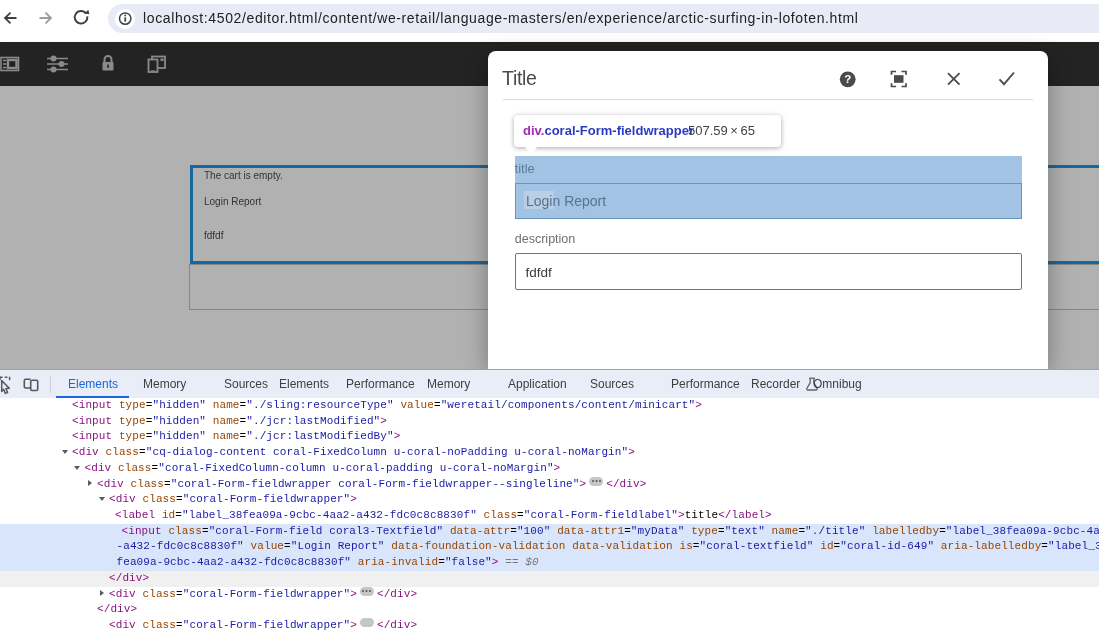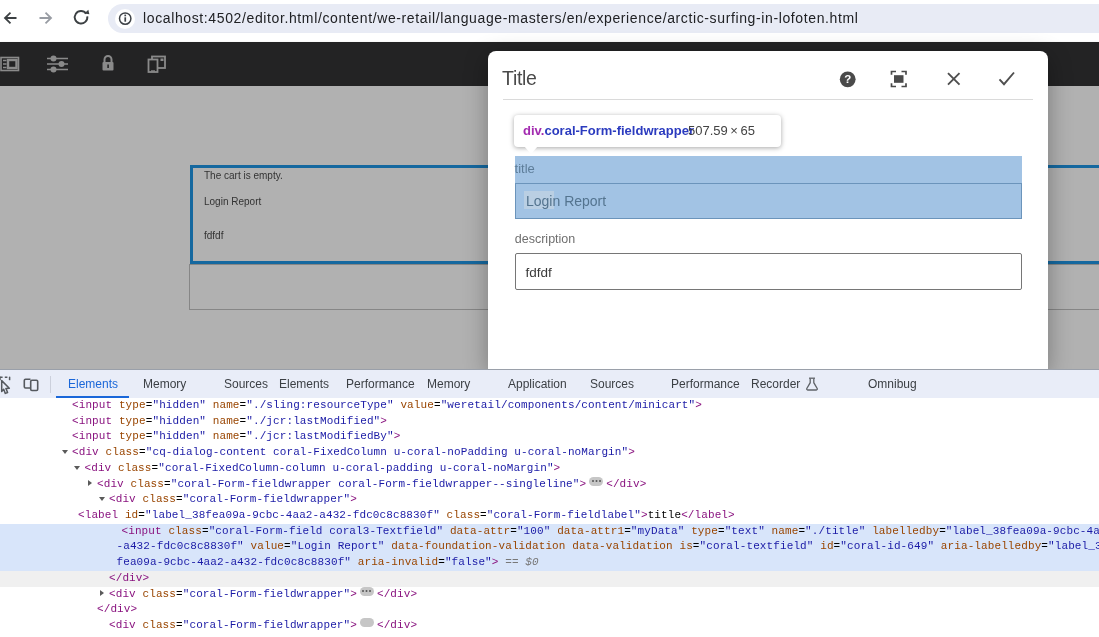--- a/index.html
+++ b/index.html
@@ -163,30 +163,30 @@
   <div class="tab" style="left:346px">Performance</div>
   <div class="tab" style="left:427px">Memory</div>
   <div class="tab" style="left:508px">Application</div>
   <div class="tab" style="left:590px">Sources</div>
   <div class="tab" style="left:671px">Performance</div>
   <div class="tab" style="left:751px">Recorder</div>
   <svg class="abs" style="left:805px;top:8px" width="14" height="14" viewBox="0 0 14 14">
     <path d="M5.2 1.5 v4.2 L1.8 11.5 a1 1 0 0 0 .9 1.5 h8.6 a1 1 0 0 0 .9-1.5 L8.8 5.7 V1.5" stroke="#5f6368" stroke-width="1.3" fill="none"></path>
     <path d="M4 1.2 h6" stroke="#5f6368" stroke-width="1.3"></path>
   </svg>
-  <div class="tab" style="left:868px">Omnibug</div>
+  <div class="tab" style="left:813px">Omnibug</div>
   <div class="abs" id="code">
       <div class="cl " style="padding-left:72px"><span class="t">&lt;input</span> <span class="a">type</span>=<span class="v">"hidden"</span> <span class="a">name</span>=<span class="v">"./sling:resourceType"</span> <span class="a">value</span>=<span class="v">"weretail/components/content/minicart"</span><span class="t">&gt;</span></div>
       <div class="cl " style="padding-left:72px"><span class="t">&lt;input</span> <span class="a">type</span>=<span class="v">"hidden"</span> <span class="a">name</span>=<span class="v">"./jcr:lastModified"</span><span class="t">&gt;</span></div>
       <div class="cl " style="padding-left:72px"><span class="t">&lt;input</span> <span class="a">type</span>=<span class="v">"hidden"</span> <span class="a">name</span>=<span class="v">"./jcr:lastModifiedBy"</span><span class="t">&gt;</span></div>
       <div class="cl " style="padding-left:72px"><span class="arr" style="left:61.5px"></span><span class="t">&lt;div</span> <span class="a">class</span>=<span class="v">"cq-dialog-content coral-FixedColumn u-coral-noPadding u-coral-noMargin"</span><span class="t">&gt;</span></div>
       <div class="cl " style="padding-left:84.5px"><span class="arr" style="left:74px"></span><span class="t">&lt;div</span> <span class="a">class</span>=<span class="v">"coral-FixedColumn-column u-coral-padding u-coral-noMargin"</span><span class="t">&gt;</span></div>
       <div class="cl " style="padding-left:97px"><span class="arrc" style="left:87.5px"></span><span class="t">&lt;div</span> <span class="a">class</span>=<span class="v">"coral-Form-fieldwrapper coral-Form-fieldwrapper--singleline"</span><span class="t">&gt;</span><span class="dots"><i></i></span><span class="t">&lt;/div&gt;</span></div>
       <div class="cl " style="padding-left:109px"><span class="arr" style="left:98.5px"></span><span class="t">&lt;div</span> <span class="a">class</span>=<span class="v">"coral-Form-fieldwrapper"</span><span class="t">&gt;</span></div>
-      <div class="cl " style="padding-left:78px"><span class="t">&lt;label</span> <span class="a">id</span>=<span class="v">"label_38fea09a-9cbc-4aa2-a432-fdc0c8c8830f"</span> <span class="a">class</span>=<span class="v">"coral-Form-fieldlabel"</span><span class="t">&gt;</span><span class="tx">title</span><span class="t">&lt;/label&gt;</span></div>
+      <div class="cl " style="padding-left:115px"><span class="t">&lt;label</span> <span class="a">id</span>=<span class="v">"label_38fea09a-9cbc-4aa2-a432-fdc0c8c8830f"</span> <span class="a">class</span>=<span class="v">"coral-Form-fieldlabel"</span><span class="t">&gt;</span><span class="tx">title</span><span class="t">&lt;/label&gt;</span></div>
       <div class="cl hl" style="padding-left:121.5px"><span class="t">&lt;input</span> <span class="a">class</span>=<span class="v">"coral-Form-field coral3-Textfield"</span> <span class="a">data-attr</span>=<span class="v">"100"</span> <span class="a">data-attr1</span>=<span class="v">"myData"</span> <span class="a">type</span>=<span class="v">"text"</span> <span class="a">name</span>=<span class="v">"./title"</span> <span class="a">labelledby</span>=<span class="v">"label_38fea09a-9cbc-4aa2</span></div>
       <div class="cl hl" style="padding-left:116.5px"><span class="v">-a432-fdc0c8c8830f"</span> <span class="a">value</span>=<span class="v">"Login Report"</span> <span class="a">data-foundation-validation</span> <span class="a">data-validation</span> <span class="a">is</span>=<span class="v">"coral-textfield"</span> <span class="a">id</span>=<span class="v">"coral-id-649"</span> <span class="a">aria-labelledby</span>=<span class="v">"label_38</span></div>
       <div class="cl hl" style="padding-left:116.5px"><span class="v">fea09a-9cbc-4aa2-a432-fdc0c8c8830f"</span> <span class="a">aria-invalid</span>=<span class="v">"false"</span><span class="t">&gt;</span> <span class="g">== $0</span></div>
       <div class="cl gr" style="padding-left:109px"><span class="t">&lt;/div&gt;</span></div>
       <div class="cl " style="padding-left:109px"><span class="arrc" style="left:99.5px"></span><span class="t">&lt;div</span> <span class="a">class</span>=<span class="v">"coral-Form-fieldwrapper"</span><span class="t">&gt;</span><span class="dots"><i></i></span><span class="t">&lt;/div&gt;</span></div>
       <div class="cl " style="padding-left:97px"><span class="t">&lt;/div&gt;</span></div>
       <div class="cl " style="padding-left:109px"><span class="t">&lt;div</span> <span class="a">class</span>=<span class="v">"coral-Form-fieldwrapper"</span><span class="t">&gt;</span><span class="dots"></span><span class="t">&lt;/div&gt;</span></div>
     </div>
 </div>
 

